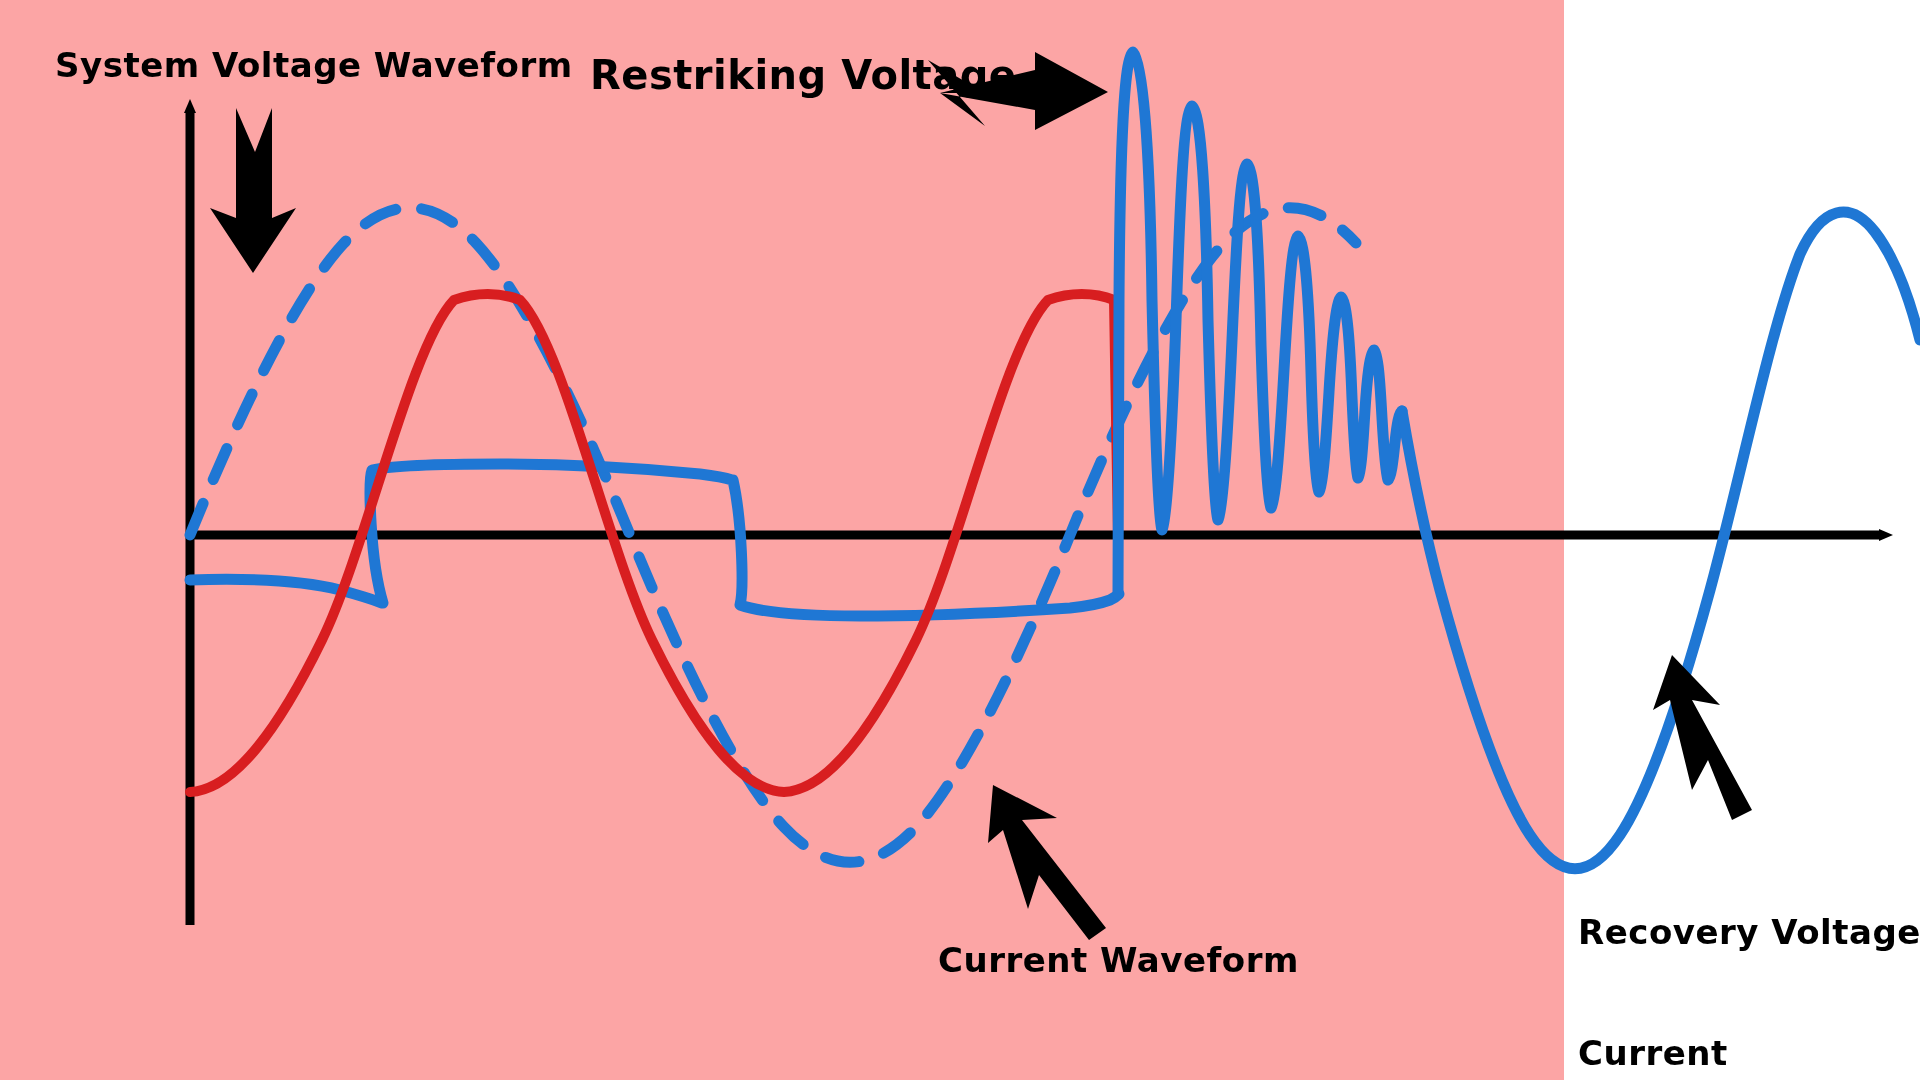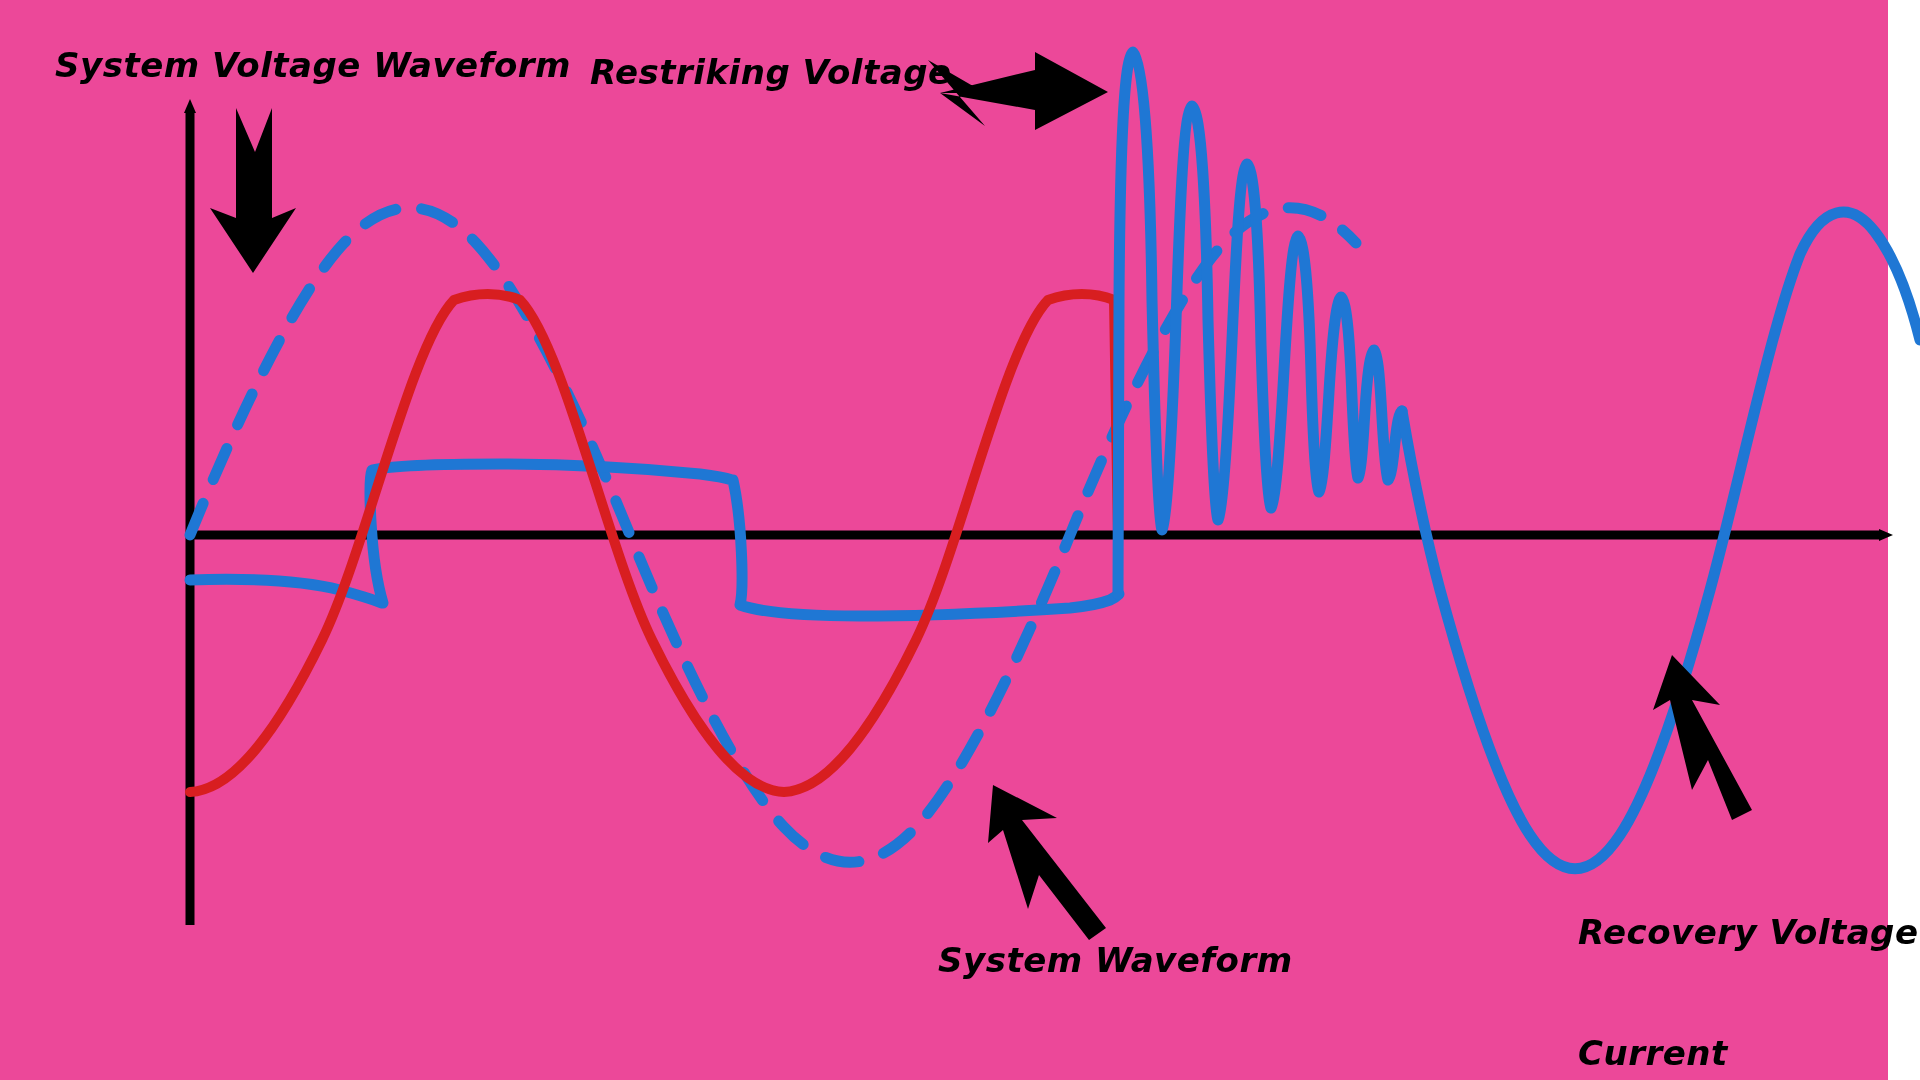--- a/index.html
+++ b/index.html
@@ -8,24 +8,23 @@
     background: #ffffff;
   }
   body {
     width: 1920px;
     height: 1080px;
     overflow: hidden;
     font-family: "DejaVu Sans", sans-serif;
   }
   #stage {
     position: relative;
-    width: 1888px;
+    width: 1564px;
     height: 1080px;
-    background: #ec4899;
-    font-style: italic;
+    background: #fca5a5;
   }
   #figure {
     position: absolute;
     left: 0;
     top: 0;
     width: 1920px;
     height: 1080px;
   }
   .lbl {
     position: absolute;
@@ -37,21 +36,21 @@
     line-height: 1.18;
   }
   #label-system-voltage {
     left: 55px;
     top: 45px;
     font-size: 34px;
   }
   #label-restriking-voltage {
     left: 590px;
     top: 52px;
-    font-size: 34px;
+    font-size: 40px;
   }
   #label-current-waveform {
     left: 938px;
     top: 940px;
     font-size: 34px;
   }
   #label-recovery-voltage {
     left: 1578px;
     top: 832px;
     font-size: 34px;
@@ -205,20 +204,20 @@
                L 1670,700
                L 1653,710 Z"></path>
     </g>
 
   </svg>
 
   <div class="lbl" id="label-system-voltage">System Voltage Waveform</div>
 
   <div class="lbl" id="label-restriking-voltage">Restriking Voltage</div>
 
-  <div class="lbl" id="label-current-waveform">System Waveform</div>
+  <div class="lbl" id="label-current-waveform">Current Waveform</div>
 
   <div class="lbl" id="label-recovery-voltage">
     <div>Recovery Voltage</div>
     <div>Current</div>
   </div>
 
 </div>
 
 </body></html>

